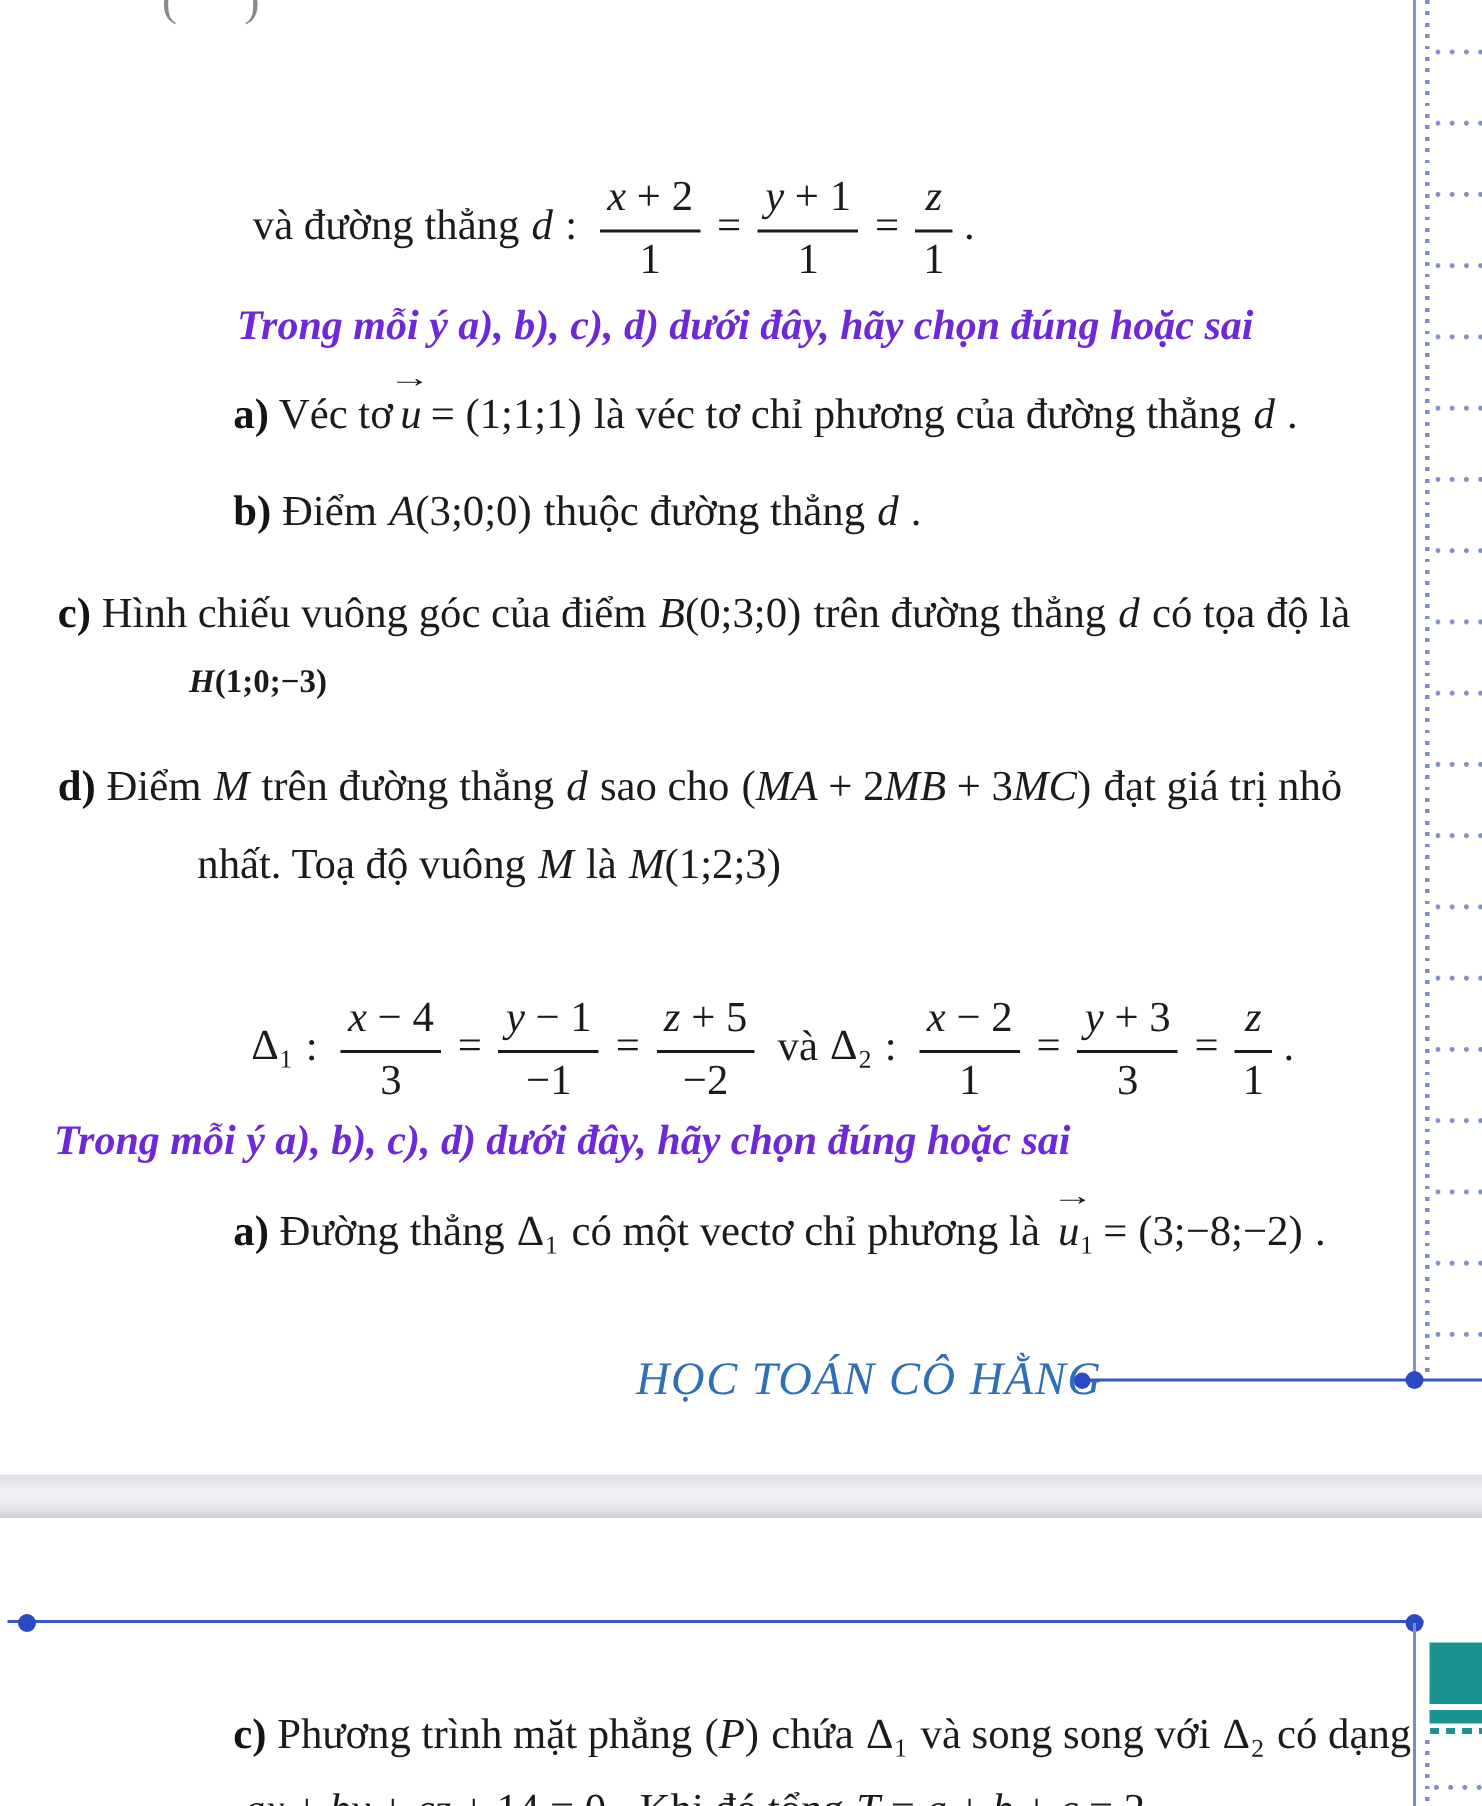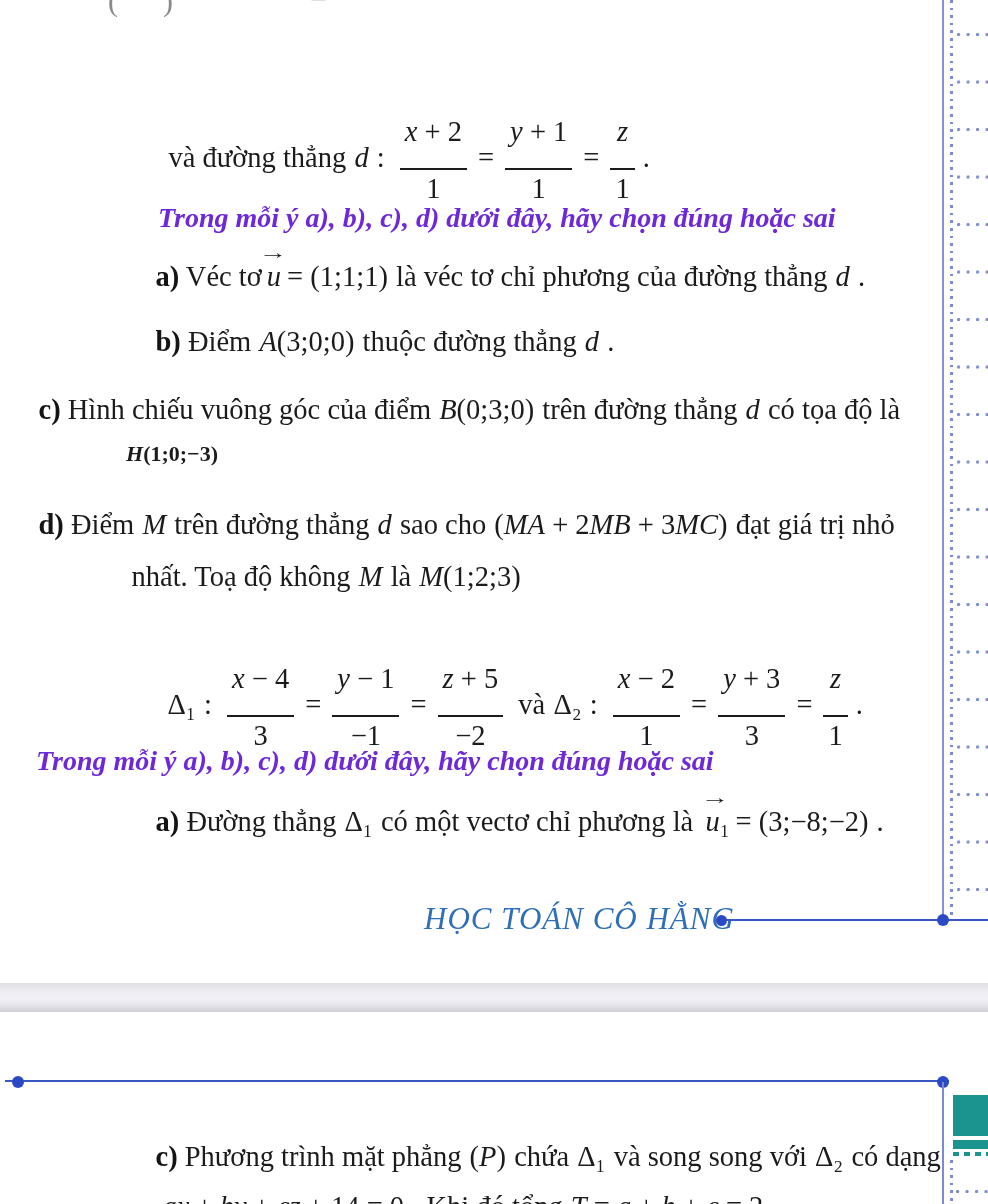--- a/index.html
+++ b/index.html
@@ -9,21 +9,21 @@
   }
   .line{position:absolute;white-space:pre;line-height:1.32;}
   .math i{font-style:italic;}
   .math{margin:0 1px;}
   .qlabel{font-weight:700;color:#2222cf;margin-right:15px;
           text-shadow:0 0 6px rgba(248,225,70,.95),0 0 2px rgba(248,225,70,.8);}
   .ilab{font-weight:700;color:#141414;}
   .note{font-weight:700;font-style:italic;font-size:28px;color:#6d28d9;}
   
   .frac{display:inline-block;vertical-align:middle;text-align:center;margin:0 7px;line-height:1.12;}
-  .frac .num{display:block;padding:0 5px 20px;}
+  .frac .num{display:block;padding:0 5px 5px;}
   .frac .den{display:block;border-top:2.2px solid #1b1b1b;padding:3px 5px 0;}
   .eq{margin:0 3px;}
   
   .vec{position:relative;display:inline-block;margin:0 4px;}
   .vec-arrow{position:absolute;left:42%;top:-18px;transform:translateX(-50%) scaleX(1.5);
              font-size:19px;font-style:normal;color:#141414;}
   
   .frag{position:absolute;color:#8a8a8a;font-size:30px;}
   
   .vline-top{position:absolute;left:942px;top:0;width:2px;height:921px;background:#8591d8;}
@@ -90,21 +90,21 @@
 
   <div class="line" style="left:103px;top:410px;font-size:22px;font-weight:bold;">
     <span class="math"><i>H</i>(1;0;−3)</span>
   </div>
 
   <div class="line" style="left:10px;top:468px;">
     <span class="ilab">d)</span><span> Điểm </span><span class="math"><i>M</i></span><span> trên đường thẳng </span><span class="math"><i>d</i></span><span> sao cho </span><span class="math">(<i>MA</i> + 2<i>MB</i> + 3<i>MC</i>)</span><span> đạt giá trị nhỏ</span>
   </div>
 
   <div class="line" style="left:103px;top:520px;">
-    <span>nhất. Toạ độ không </span><span class="math"><i>M</i></span><span> là </span><span class="math"><i>M</i>(1;2;3)</span>
+    <span>nhất. Toạ độ vuông </span><span class="math"><i>M</i></span><span> là </span><span class="math"><i>M</i>(1;2;3)</span>
   </div>
 
 
   <div class="line" style="left:138px;top:625px;">
     <span class="math">Δ₁</span><span> : </span><span class="frac"><span class="num math"><i>x</i> − 4</span><span class="den math">3</span></span><span class="eq">=</span><span class="frac"><span class="num math"><i>y</i> − 1</span><span class="den math">−1</span></span><span class="eq">=</span><span class="frac"><span class="num math"><i>z</i> + 5</span><span class="den math">−2</span></span><span> và </span><span class="math">Δ₂</span><span> : </span><span class="frac"><span class="num math"><i>x</i> − 2</span><span class="den math">1</span></span><span class="eq">=</span><span class="frac"><span class="num math"><i>y</i> + 3</span><span class="den math">3</span></span><span class="eq">=</span><span class="frac"><span class="num math"><i>z</i></span><span class="den math">1</span></span><span>.</span>
   </div>
 
   <div class="line note" style="left:8px;top:706px;">
     <span>Trong mỗi ý a), b), c), d) dưới đây, hãy chọn đúng hoặc sai</span>
   </div>

